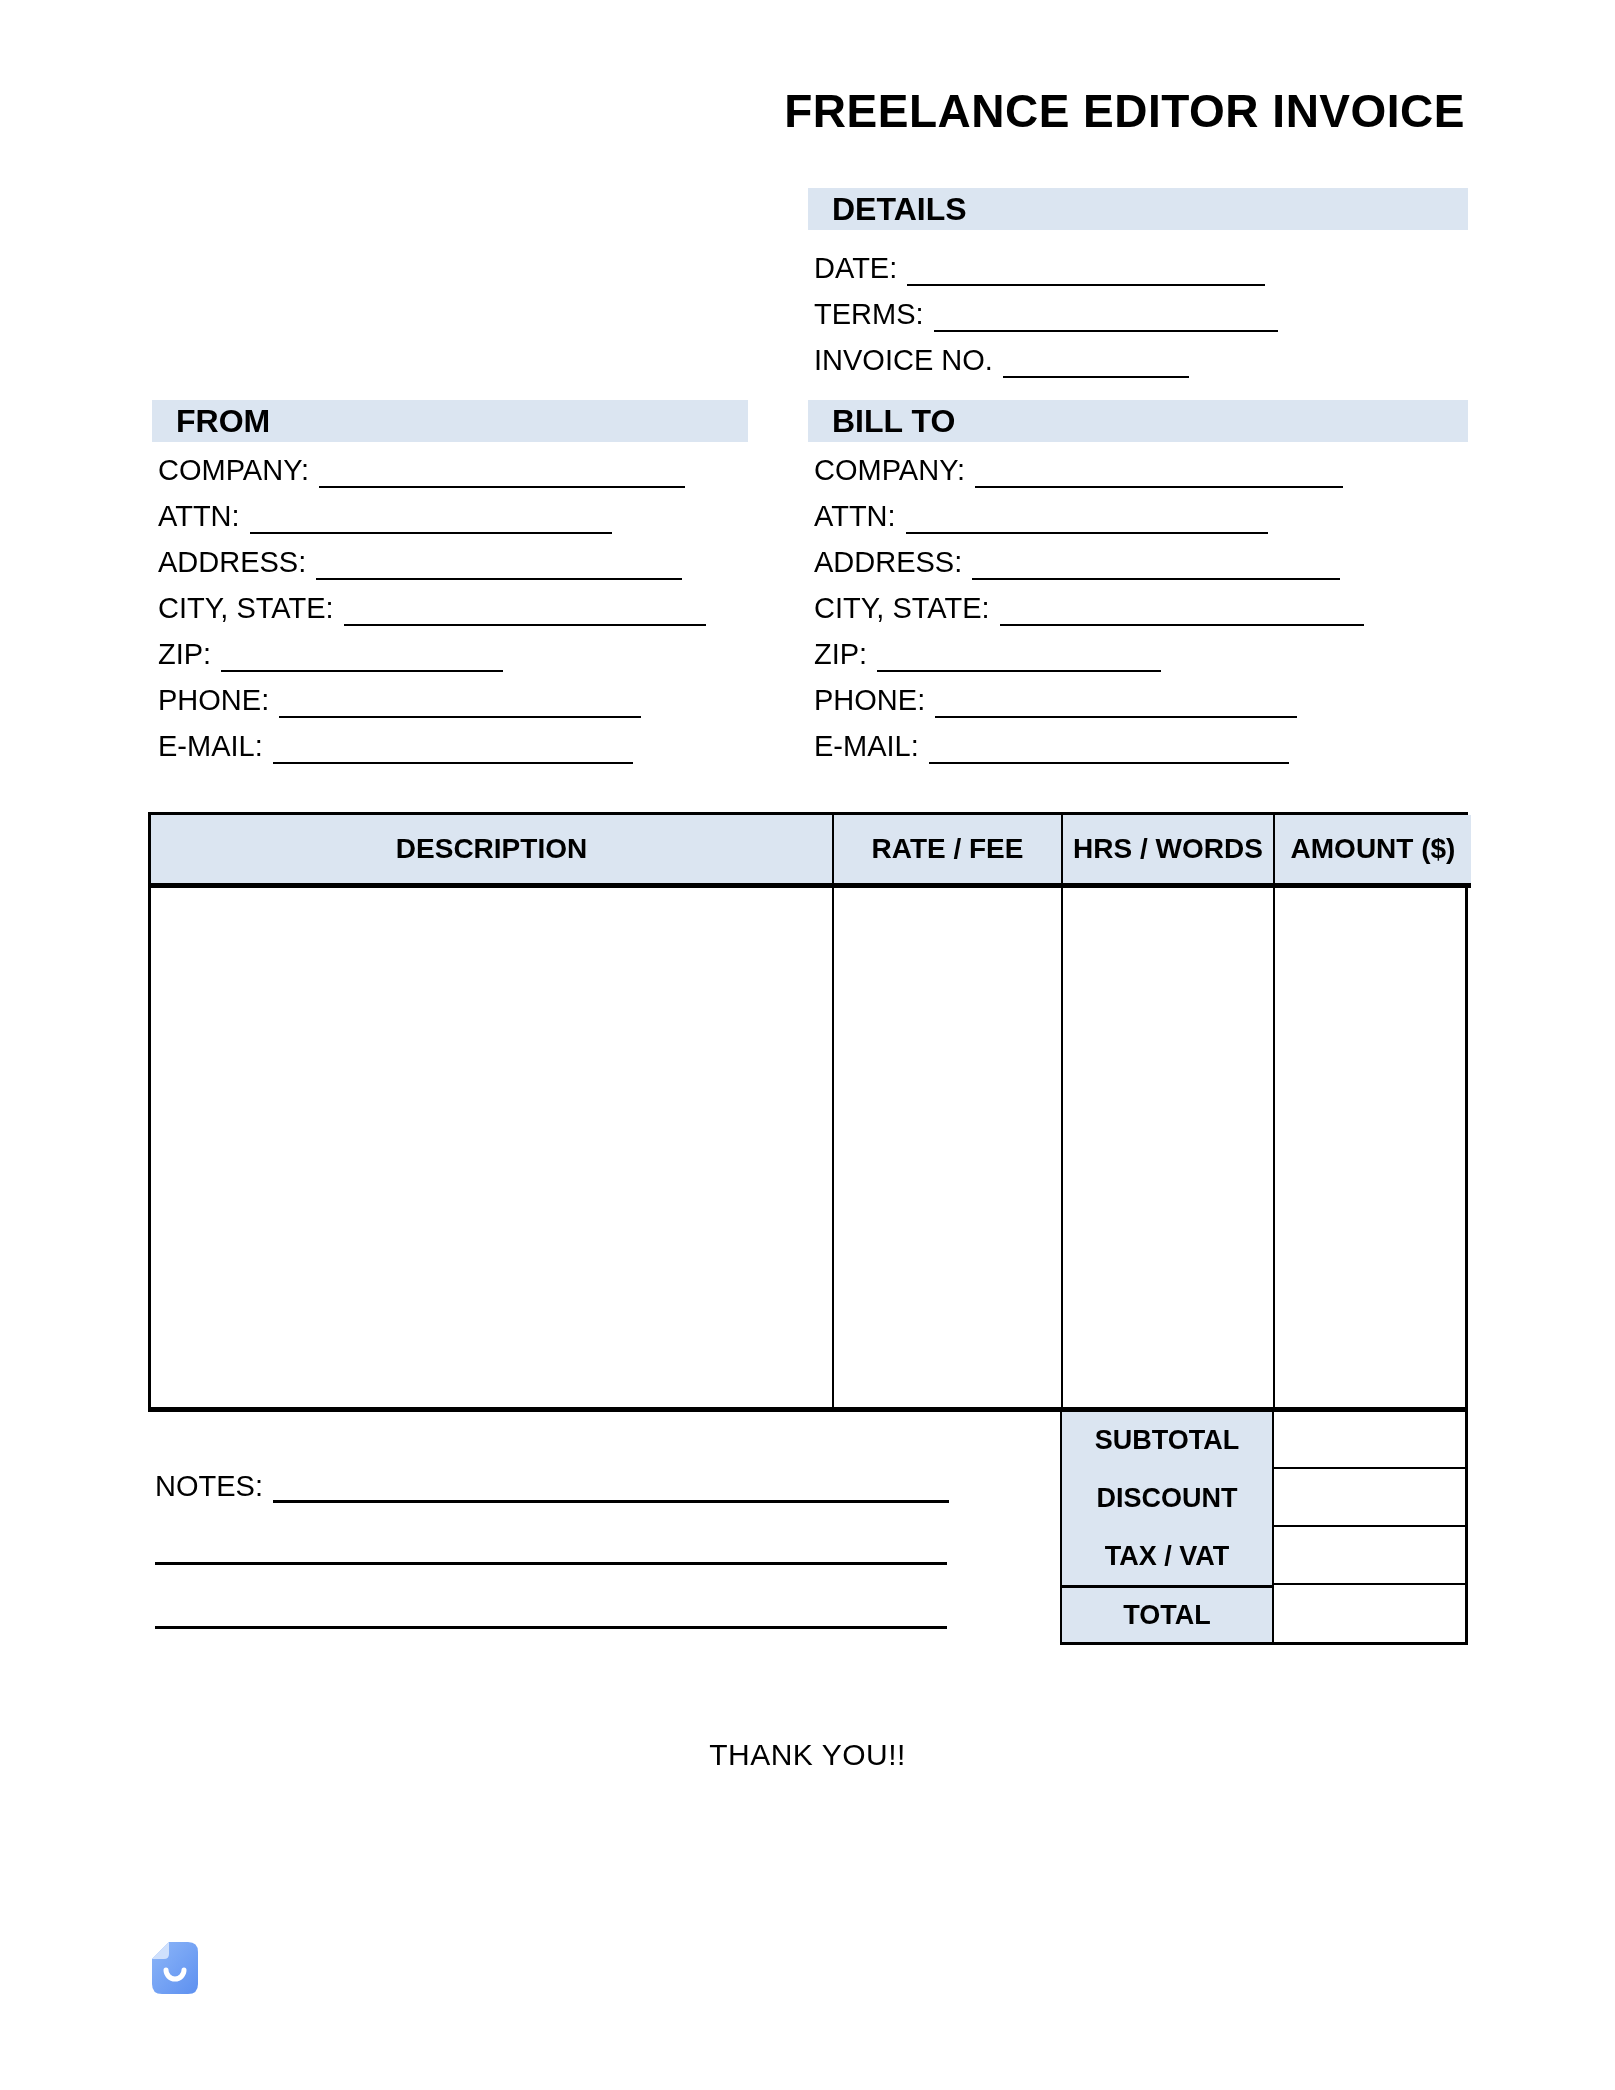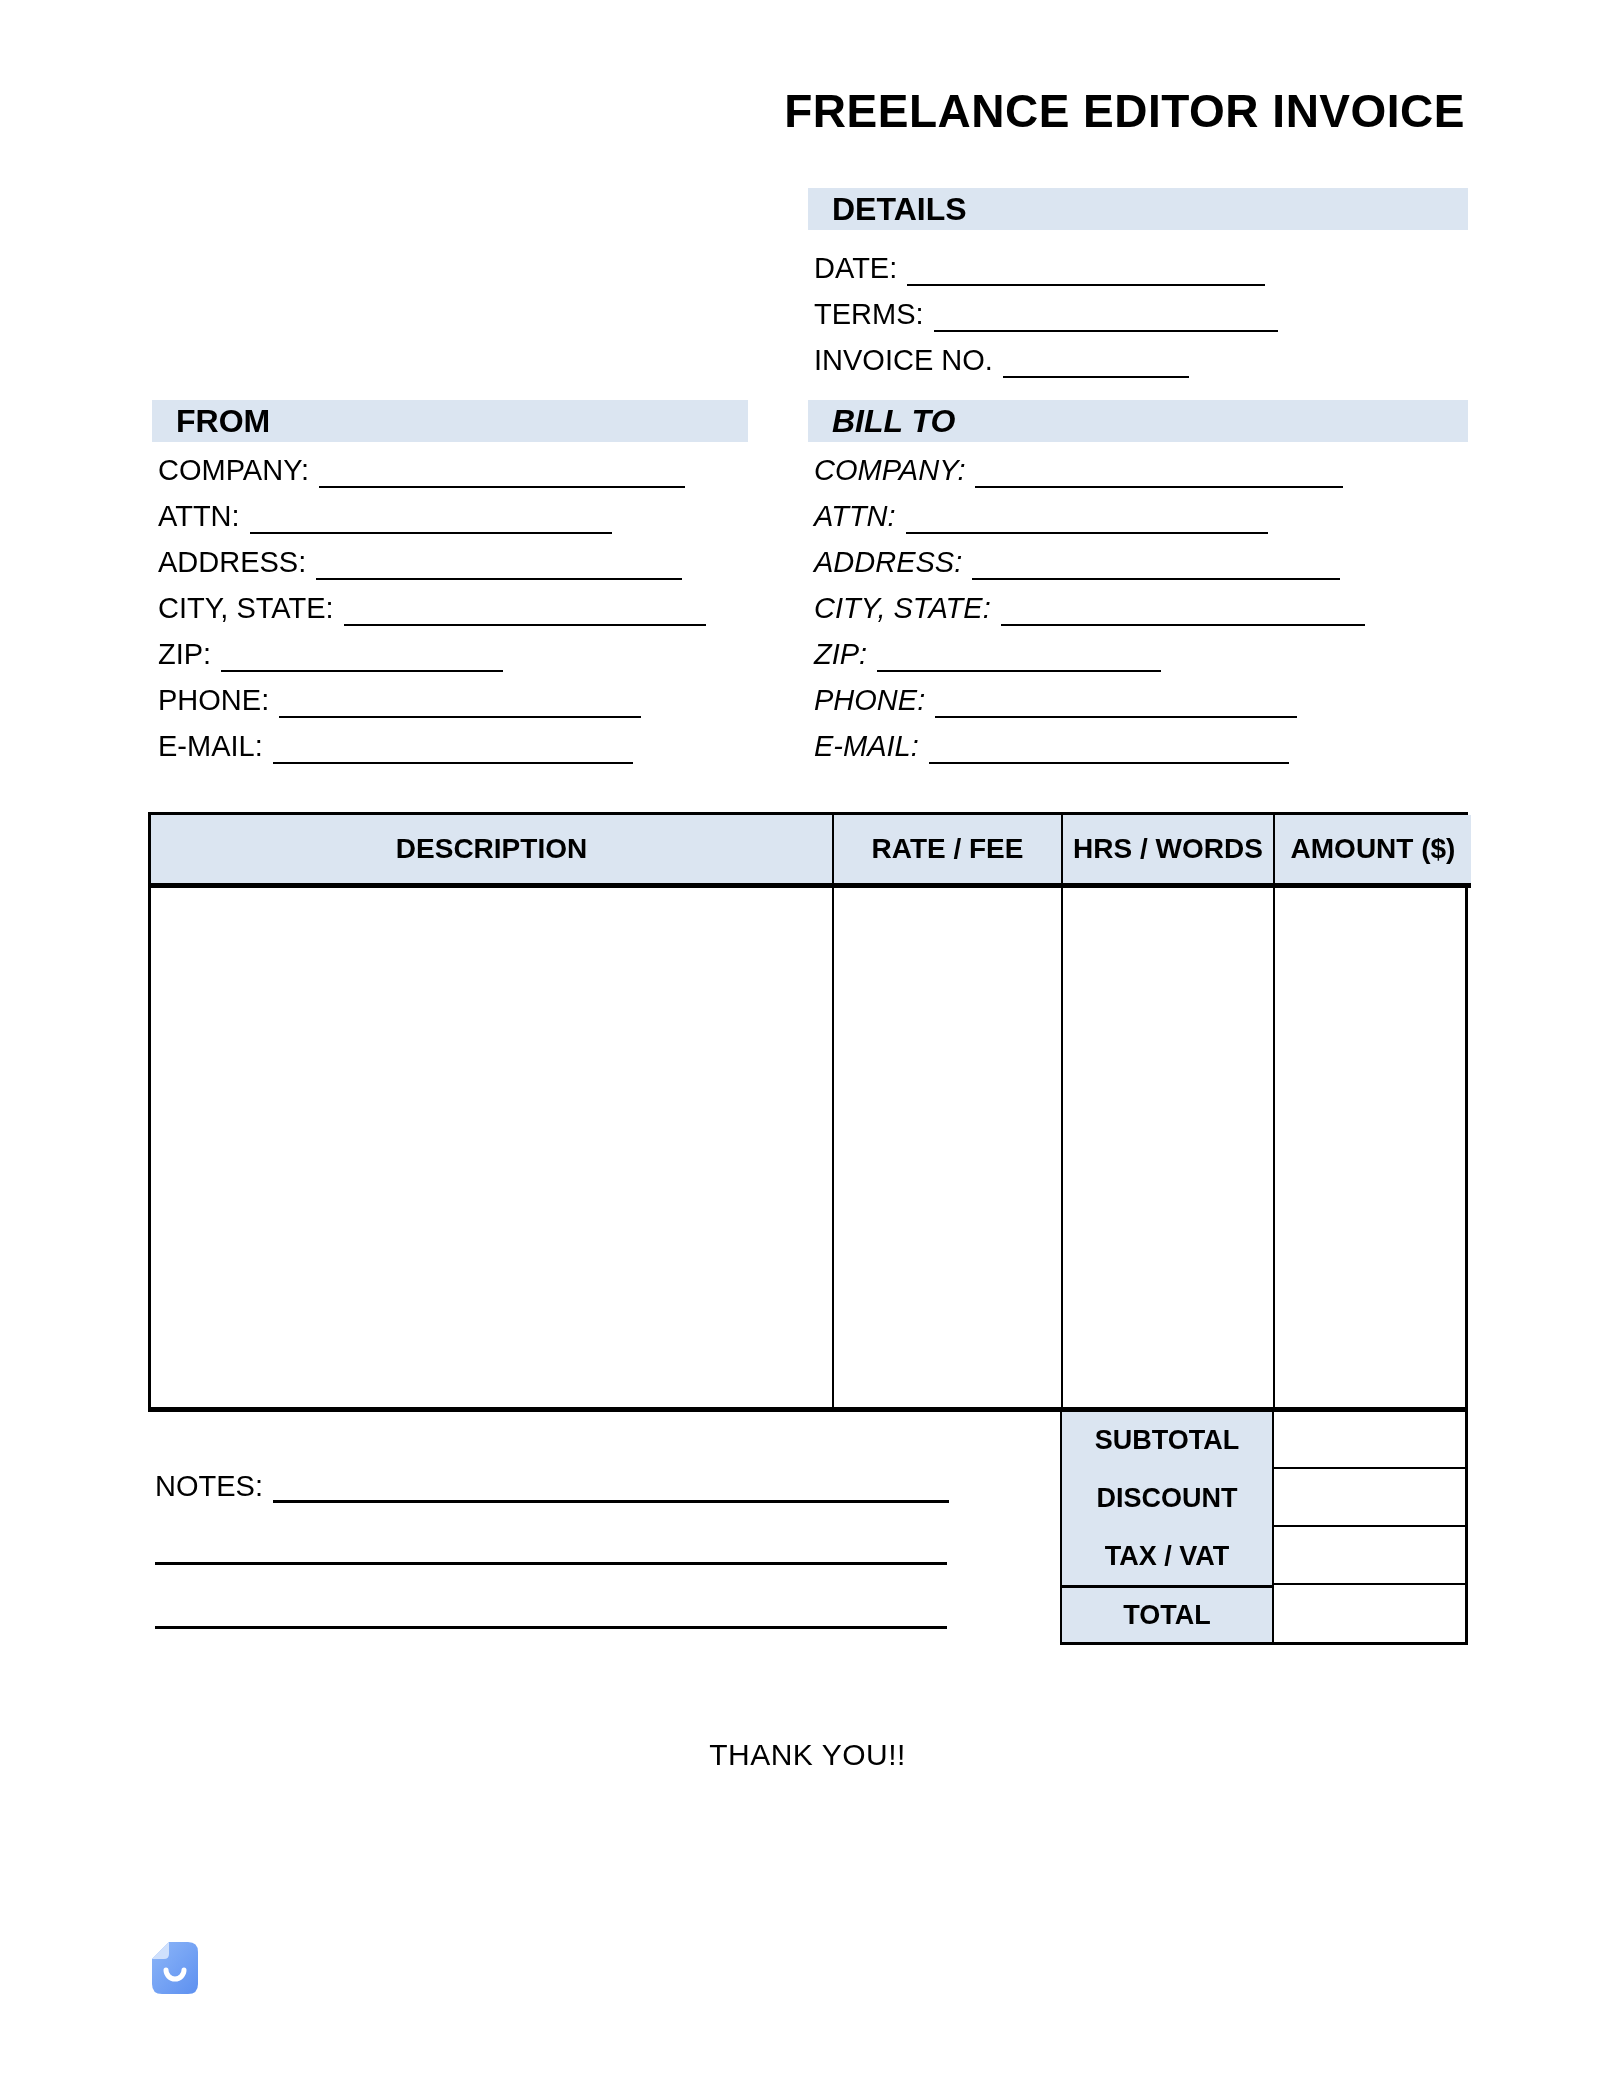--- a/index.html
+++ b/index.html
@@ -145,21 +145,21 @@
         <span class="lbl">PHONE:</span>
         <span class="blank" style="width:362px"></span>
       </div>
       <div class="frow">
         <span class="lbl">E-MAIL:</span>
         <span class="blank" style="width:360px"></span>
       </div>
     </div>
   </div>
 
-  <div class="section billto" style="left:808px;top:400px;width:660px;font-style:italic;">
+  <div class="section billto" style="left:808px;top:400px;width:660px;">
     <div class="band">
       <span>BILL TO</span>
     </div>
     <div class="rows">
       <div class="frow">
         <span class="lbl">COMPANY:</span>
         <span class="blank" style="width:368px"></span>
       </div>
       <div class="frow">
         <span class="lbl">ATTN:</span>

